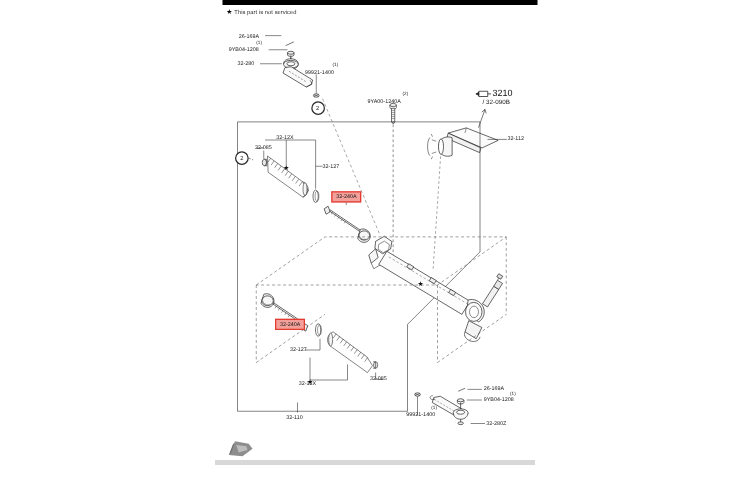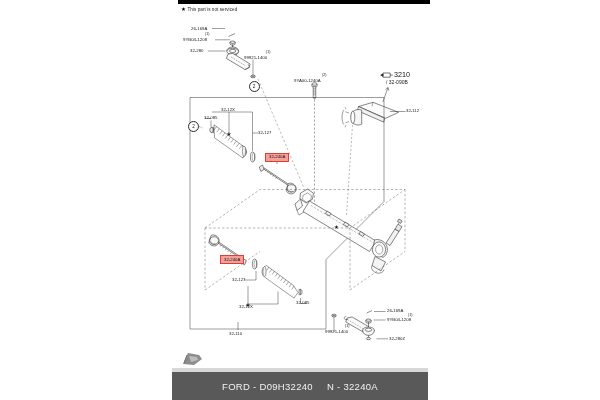--- a/index.html
+++ b/index.html
@@ -465,18 +465,14 @@
 
   <div class="lbl" style="left:229px; top:331.5px;">32-110</div>
 
   <svg id="watermark" viewBox="0 0 26 18">
     <path d="M3 14 L8 3 L19 5 L22 9 L14 15 Z" fill="#8d8d8d"></path>
     <path d="M9 6 L17 7 L18 10 L11 12 Z" fill="#bdbdbd"></path>
     <path d="M4 13 L7 5" stroke="#6f6f6f" stroke-width="1" fill="none"></path>
   </svg>
 
   <div id="footer-shadow"></div>
-  <div id="footer">
-    <span class="ftxt">FORD - D09H32240</span>
-    <span class="ftxt">N - 32240A</span>
-  </div>
 
 </div>
 
 </body></html>

